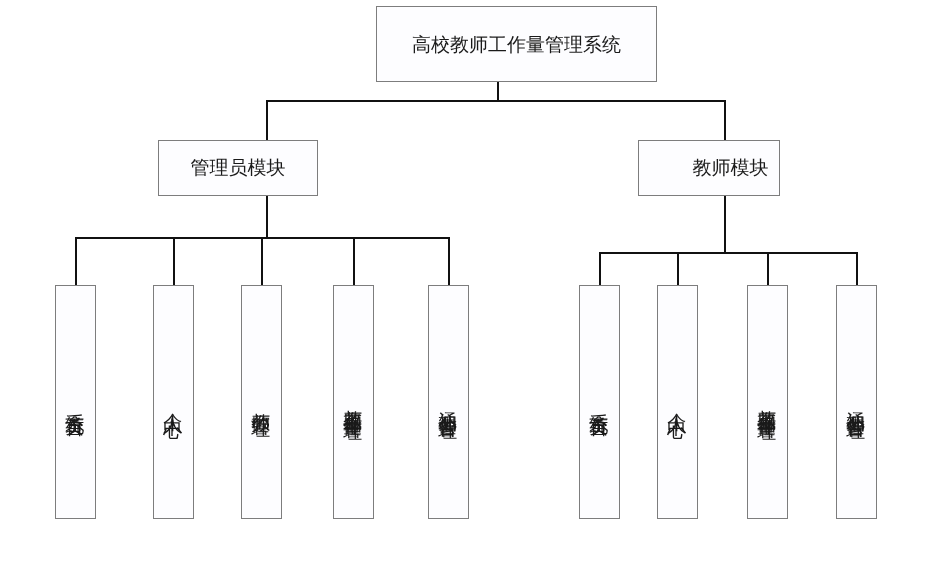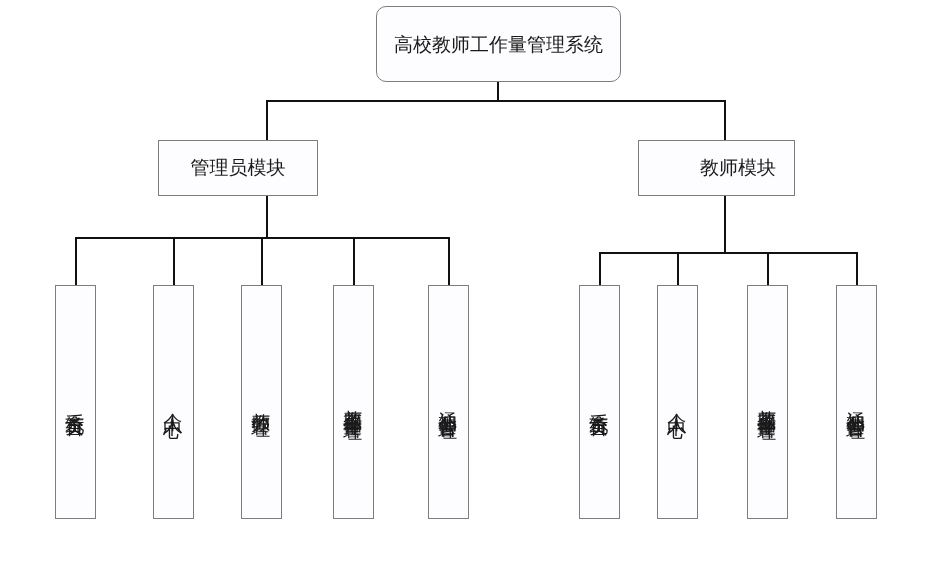--- a/index.html
+++ b/index.html
@@ -24,43 +24,42 @@
     background: #fdfdff;
     display: flex;
     align-items: center;
     justify-content: center;
     color: #1a1a1a;
     z-index: 2;
   }
   .node-root {
     left: 376px;
     top: 6px;
-    width: 245px;
+    width: 281px;
     height: 76px;
     font-size: 19px;
     line-height: 30px;
     text-align: center;
     padding: 0 14px;
-    border-radius: 10px;
   }
   .node-module {
     height: 56px;
     font-size: 19px;
     text-align: center;
     font-family: Liberation Serif, serif;
   }
   .node-module.admin {
     left: 158px;
     top: 140px;
     width: 160px;
   }
   .node-module.teacher {
     left: 638px;
     top: 140px;
-    width: 157px;
+    width: 142px;
     padding-left: 43px;
   }
   .node-leaf {
     top: 285px;
     width: 41px;
     height: 234px;
     font-size: 19px;
     line-height: 25px;
   }
   .vtext {

